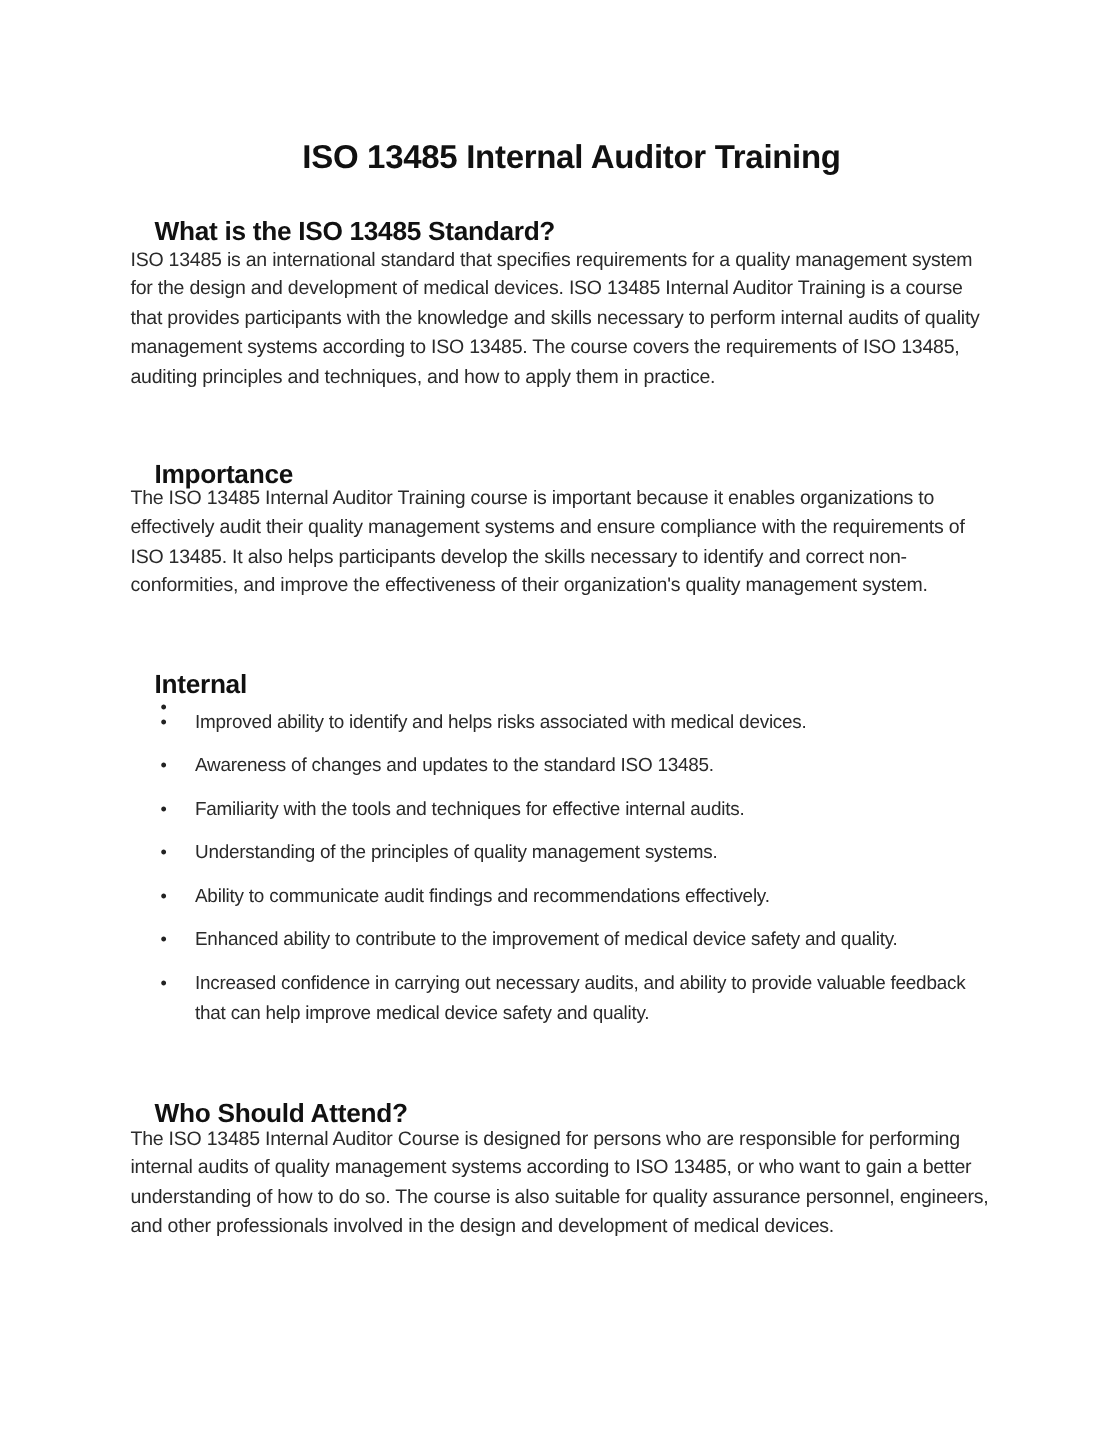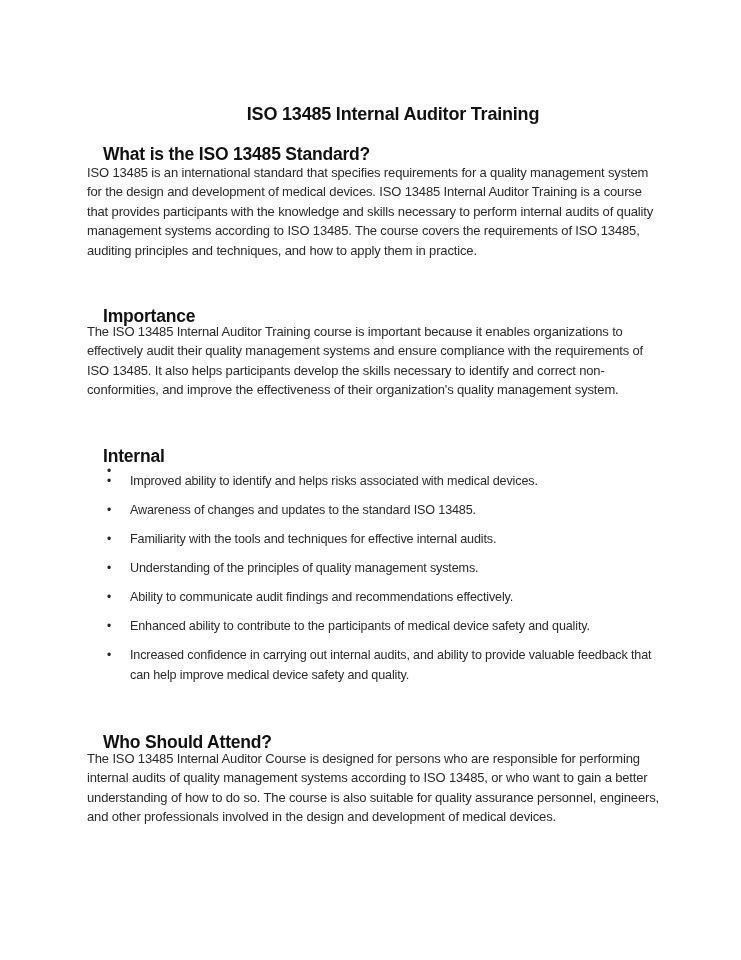--- a/index.html
+++ b/index.html
@@ -20,24 +20,24 @@
       left: 87px;
       top: 0;
       width: 580px;
     }
     .doc-title {
       position: absolute;
       left: 0;
       top: 88px;
       width: 580px;
       text-align: center;
-      font-size: 18px;
+      font-size: 22px;
       font-weight: bold;
       color: #111;
-      margin: 16px;
+      margin: 4px;
       letter-spacing: -0.2px;
     }
     h2.section-heading {
       position: absolute;
       left: 0;
       margin: 16px;
       font-size: 17.5px;
       font-weight: bold;
       color: #111;
       letter-spacing: -0.2px;
@@ -112,24 +112,24 @@
     <li>
       <span class="bullet">•</span>
       <span>Understanding of the principles of quality management systems.</span>
     </li>
     <li>
       <span class="bullet">•</span>
       <span>Ability to communicate audit findings and recommendations effectively.</span>
     </li>
     <li>
       <span class="bullet">•</span>
-      <span>Enhanced ability to contribute to the participants of medical device safety and quality.</span>
+      <span>Enhanced ability to contribute to the improvement of medical device safety and quality.</span>
     </li>
     <li>
       <span class="bullet">•</span>
-      <span>Increased confidence in carrying out internal audits, and ability to provide valuable feedback that can help improve medical device safety and quality.</span>
+      <span>Increased confidence in carrying out necessary audits, and ability to provide valuable feedback that can help improve medical device safety and quality.</span>
     </li>
   </ul>
 
   <h2 class="section-heading" style="top:716px;">Who Should Attend?</h2>
   <p class="body-text" style="top:749px;">The ISO 13485 Internal Auditor Course is designed for persons who are responsible for performing internal audits of quality management systems according to ISO 13485, or who want to gain a better understanding of how to do so. The course is also suitable for quality assurance personnel, engineers, and other professionals involved in the design and development of medical devices.</p>
 
 </div>
 
 </body></html>

